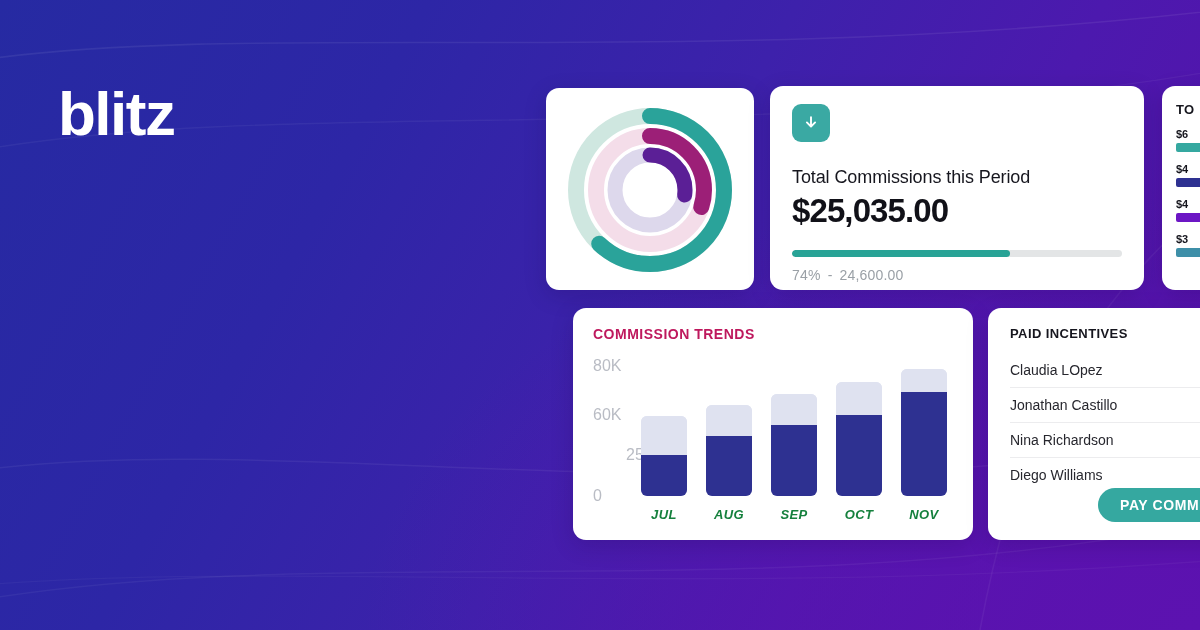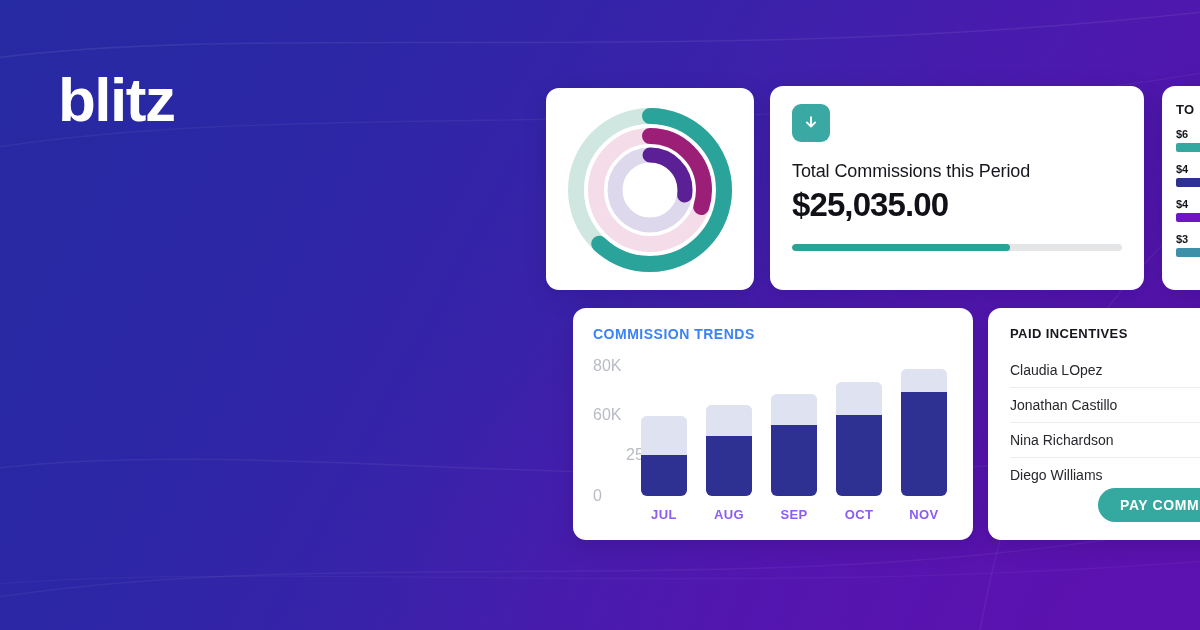--- a/index.html
+++ b/index.html
@@ -12,21 +12,21 @@
   #stage {
     position:absolute; inset:0; width:1200px; height:630px; overflow:hidden;
     background:
       radial-gradient(120% 130% at 100% 100%, #5c12b0 0%, rgba(92,18,176,0) 58%),
       linear-gradient(118deg, #262aa2 0%, #2d26a6 28%, #3d21ab 52%, #4c19ae 72%, #5811ab 100%);
   }
   .waves { position:absolute; inset:0; pointer-events:none; }
 
   
   .logo {
-    position:absolute; left:58px; top:69px;
+    position:absolute; left:58px; top:83px;
     color:#fff; font-size:62px; font-weight:700;
     letter-spacing:-1.5px; line-height:1;
   }
   .headline {
     position:absolute; left:58px; top:283px;
     color:#fff; font-size:60px; font-weight:700;
     line-height:1.17; letter-spacing:-0.5px; width:520px;
   }
   .headline span { display:block; }
 
@@ -39,21 +39,21 @@
   #donut-card { left:546px; top:88px; width:208px; height:202px; }
   #donut-card svg { position:absolute; left:18px; top:16px; }
 
   
   #total-card { left:770px; top:86px; width:374px; height:204px; padding:18px 22px; }
   .dl-icon {
     width:38px; height:38px; border-radius:9px; background:#3aa9a3;
     display:flex; align-items:center; justify-content:center;
   }
   .total-label {
-    margin-top:19px; font-size:18px; color:#16161e; font-weight:400; letter-spacing:-.1px;
+    margin-top:25px; font-size:18px; color:#16161e; font-weight:400; letter-spacing:-.1px;
   }
   .total-value {
     margin-top:4px; font-size:33px; font-weight:700; color:#111118; letter-spacing:-.9px;
   }
   .bar-track {
     margin-top:20px; height:7px; border-radius:4px; background:#e3e5e6; overflow:hidden;
   }
   .bar-fill { height:100%; border-radius:4px; background:#28a396; }
   .bar-sub {
     margin-top:10px; font-size:14px; color:#9aa0a6; letter-spacing:.2px;
@@ -64,38 +64,38 @@
   #legend-card {
     left:1162px; top:86px; width:140px; height:204px; padding:16px 14px;
   }
   .legend-title { font-size:13px; font-weight:700; color:#16161e; letter-spacing:.4px; }
   .legend-row { margin-top:11px; }
   .legend-amt { font-size:11px; font-weight:700; color:#16161e; }
   .legend-bar { margin-top:3px; height:9px; border-radius:2px; width:64px; }
 
   
   #trends-card { left:573px; top:308px; width:400px; height:232px; padding:18px 20px 0 20px; }
-  .trends-title { font-size:14px; font-weight:700; color:#3b82f6; letter-spacing:.5px; }
+  .trends-title { font-size:14px; font-weight:700; color:#be185d; letter-spacing:.5px; }
   .plot { position:absolute; left:20px; top:50px; width:360px; height:172px; }
   .ytick {
     position:absolute; left:0; font-size:16px; color:#b9bcc4; transform:translateY(-50%);
   }
   .bars { position:absolute; left:48px; right:6px; top:0; bottom:34px; display:flex;
           align-items:flex-end; justify-content:space-between; }
   .bcol { width:46px; display:flex; flex-direction:column; align-items:center; }
   .bstack {
     width:46px; border-radius:6px; overflow:hidden; display:flex; flex-direction:column;
     justify-content:flex-end; background:#dfe2f0;
   }
   .bseg-top { background:#dfe2f0; }
   .bseg-bot { background:#2e3191; }
   .blabels {
     position:absolute; left:48px; right:6px; bottom:8px; display:flex; justify-content:space-between;
   }
-  .blabel { width:46px; text-align:center; font-size:13px; font-weight:700; color:#8b5cf6; letter-spacing:.4px; }
+  .blabel { width:46px; text-align:center; font-size:13px; font-weight:700; color:#15803d; letter-spacing:.4px;font-style:italic; }
 
   
   #incentives-card { left:988px; top:308px; width:300px; height:232px; padding:18px 22px; }
   .inc-title { font-size:13px; font-weight:700; color:#16161e; letter-spacing:.4px; }
   .inc-list { margin-top:12px; }
   .inc-item {
     font-size:14px; color:#27272e; padding:9px 0 9px 0; border-bottom:1px solid #ececee;
   }
   .inc-item:last-child { border-bottom:none; }
   .pay-btn {
@@ -140,20 +140,23 @@
     <div class="dl-icon">
       <svg width="18" height="18" viewBox="0 0 18 18" aria-hidden="true">
         <path d="M9 3.2 V12.3 M4.9 8.4 L9 12.6 L13.1 8.4" stroke="#fff" stroke-width="1.9" fill="none" stroke-linecap="round" stroke-linejoin="round"></path>
       </svg>
     </div>
     <div class="total-label">Total Commissions this Period</div>
     <div class="total-value">$25,035.00</div>
     <div class="bar-track">
       <div class="bar-fill" id="progress-fill" style="width: 66%;"></div>
     </div>
+    <div class="bar-sub">
+      <span>74%</span><i>-</i><span>24,600.00</span>
+    </div>
   </div>
 
   <div class="card" id="legend-card">
     <div class="legend-title">TO</div>
     <div class="legend-row">
       <div class="legend-amt">$6</div>
       <div class="legend-bar" style="background:#35a8a0"></div>
     </div>
     <div class="legend-row">
       <div class="legend-amt">$4</div>

